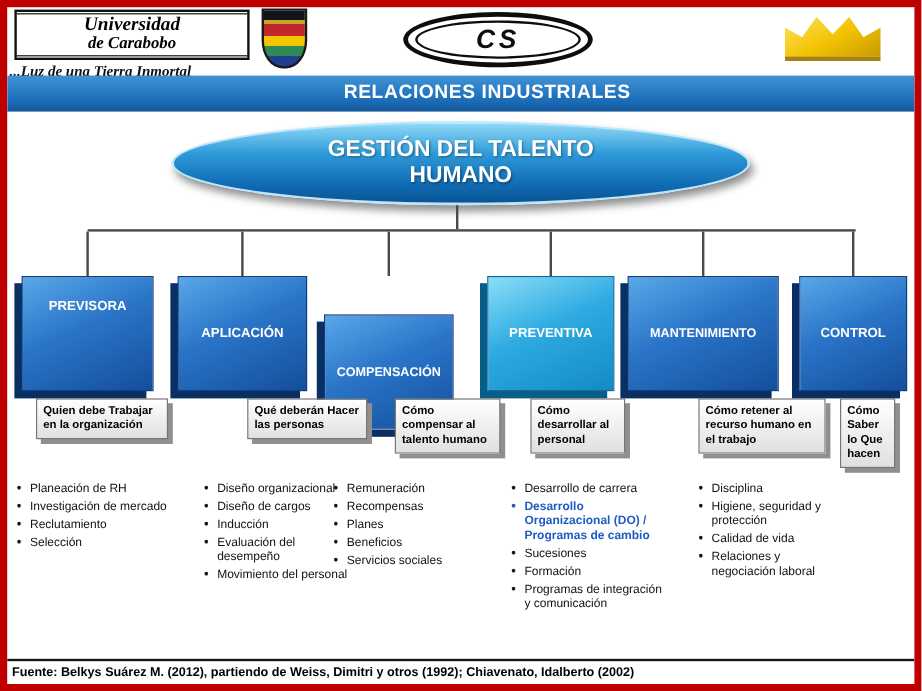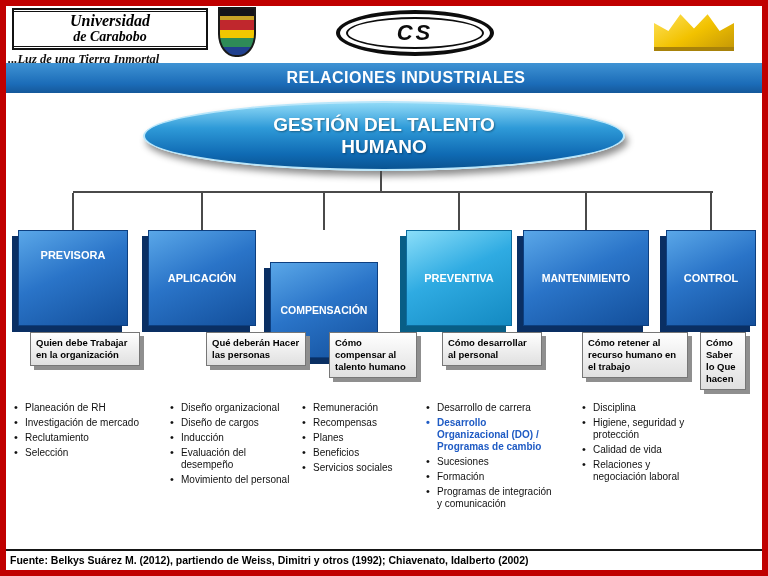--- a/index.html
+++ b/index.html
@@ -65,31 +65,31 @@
   .b5 { left:517px; width:126px; font-size:10.5px; }
   .b6 { left:660px; width:90px; }
 
   
   .subbox { position:absolute; top:326px; background:linear-gradient(180deg,#ffffff,#e0e0e0);
             border:1px solid #777; box-shadow:4px 4px 0 #8f8f8f;
             font-size:9.5px; font-weight:bold; color:#000; padding:4px 5px; line-height:1.25; }
   .s1 { left:24px;  width:110px; }
   .s2 { left:200px; width:100px; }
   .s3 { left:323px; width:88px; }
-  .s4 { left:436px; width:100px; }
+  .s4 { left:436px; width:79px; }
   .s5 { left:576px; width:106px; }
   .s6 { left:694px; width:46px; }
 
   
   .blist { position:absolute; top:396px; list-style:none; font-size:10px; color:#111; line-height:1.2; }
   .blist li { position:relative; padding-left:11px; margin-bottom:3px; }
   .blist li::before { content:"\2022"; position:absolute; left:0; top:-1px; font-size:11px; }
   .l1 { left:8px;   width:148px; }
   .l2 { left:164px; width:124px; }
-  .l3 { left:296px; width:118px; }
+  .l3 { left:272px; width:118px; }
   .l4 { left:420px; width:128px; }
   .l5 { left:576px; width:124px; }
   .l6 { left:670px; width:86px; top:362px; }
   .hl { color:#1f5bc4; font-weight:bold; }
   .hl::before { color:#1f5bc4; }
 
   
   .footer-rule { position:absolute; left:0; right:0; top:543px; height:2px; background:#161616; }
   .footer-text { position:absolute; left:4px; top:548px; width:740px; font-size:10.5px; font-weight:bold; color:#000; }
 </style>

